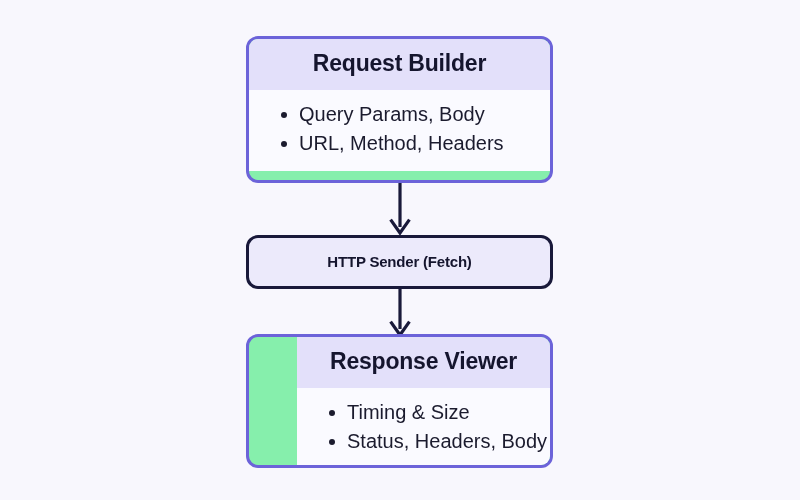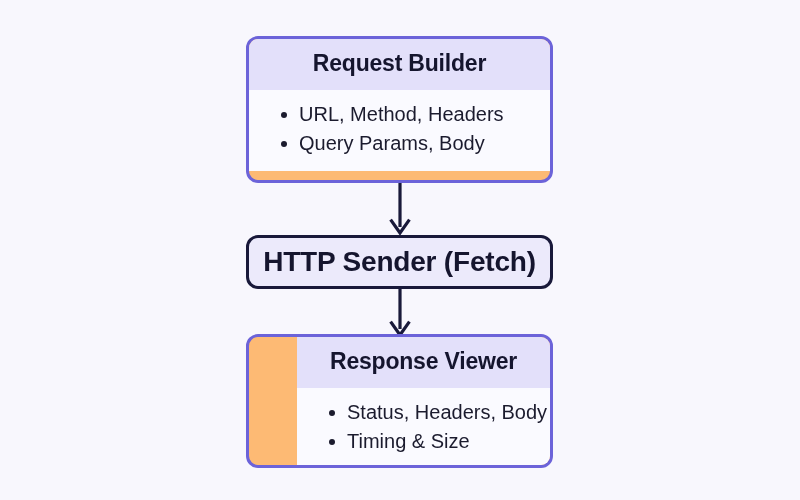--- a/index.html
+++ b/index.html
@@ -19,21 +19,21 @@
     width: 800px;
     height: 500px;
   }
 
   
   .node {
     position: absolute;
     box-sizing: border-box;
     border-radius: 12px;
     overflow: hidden;
-    background: #fdba74;
+    background: #86efac;
   }
 
   .node-accent {
     border: 3px solid #6c63d9;
   }
 
   .node-dark {
     border: 3px solid #19193a;
     background: #eceafb;
   }
@@ -84,21 +84,21 @@
   }
 
   
   .node-single {
     display: flex;
     align-items: center;
     justify-content: center;
   }
 
   .node-single .node-title {
-    font-size: 28px;
+    font-size: 15px;
   }
 
   
   .connector {
     position: absolute;
   }
   .connector svg {
     display: block;
   }
 </style>
@@ -106,22 +106,22 @@
 <body>
 
 <div class="canvas">
 
   <div class="node node-accent" style="left:246px; top:36px; width:307px; height:147px;">
     <div class="node-head">
       <div class="node-title">Request Builder</div>
     </div>
     <div class="node-body">
       <ul class="bullet-list">
+        <li>Query Params, Body</li>
         <li>URL, Method, Headers</li>
-        <li>Query Params, Body</li>
       </ul>
     </div>
   </div>
 
   <div class="connector" style="left:386px; top:183px; width:28px; height:52px;">
     <svg width="28" height="52" viewBox="0 0 28 52">
       <line x1="14" y1="0" x2="14" y2="44" stroke="#19193a" stroke-width="3.2"></line>
       <path d="M5.5 38 L14 50 L22.5 38" fill="none" stroke="#19193a" stroke-width="3.2" stroke-linecap="square" stroke-linejoin="miter"></path>
     </svg>
   </div>
@@ -136,19 +136,19 @@
       <path d="M5.5 34 L14 46 L22.5 34" fill="none" stroke="#19193a" stroke-width="3.2" stroke-linecap="square" stroke-linejoin="miter"></path>
     </svg>
   </div>
 
   <div class="node node-accent" style="left:246px; top:334px; width:307px; height:134px;padding-left:48px;">
     <div class="node-head">
       <div class="node-title">Response Viewer</div>
     </div>
     <div class="node-body">
       <ul class="bullet-list">
+        <li>Timing &amp; Size</li>
         <li>Status, Headers, Body</li>
-        <li>Timing &amp; Size</li>
       </ul>
     </div>
   </div>
 
 </div>
 
 </body></html>

